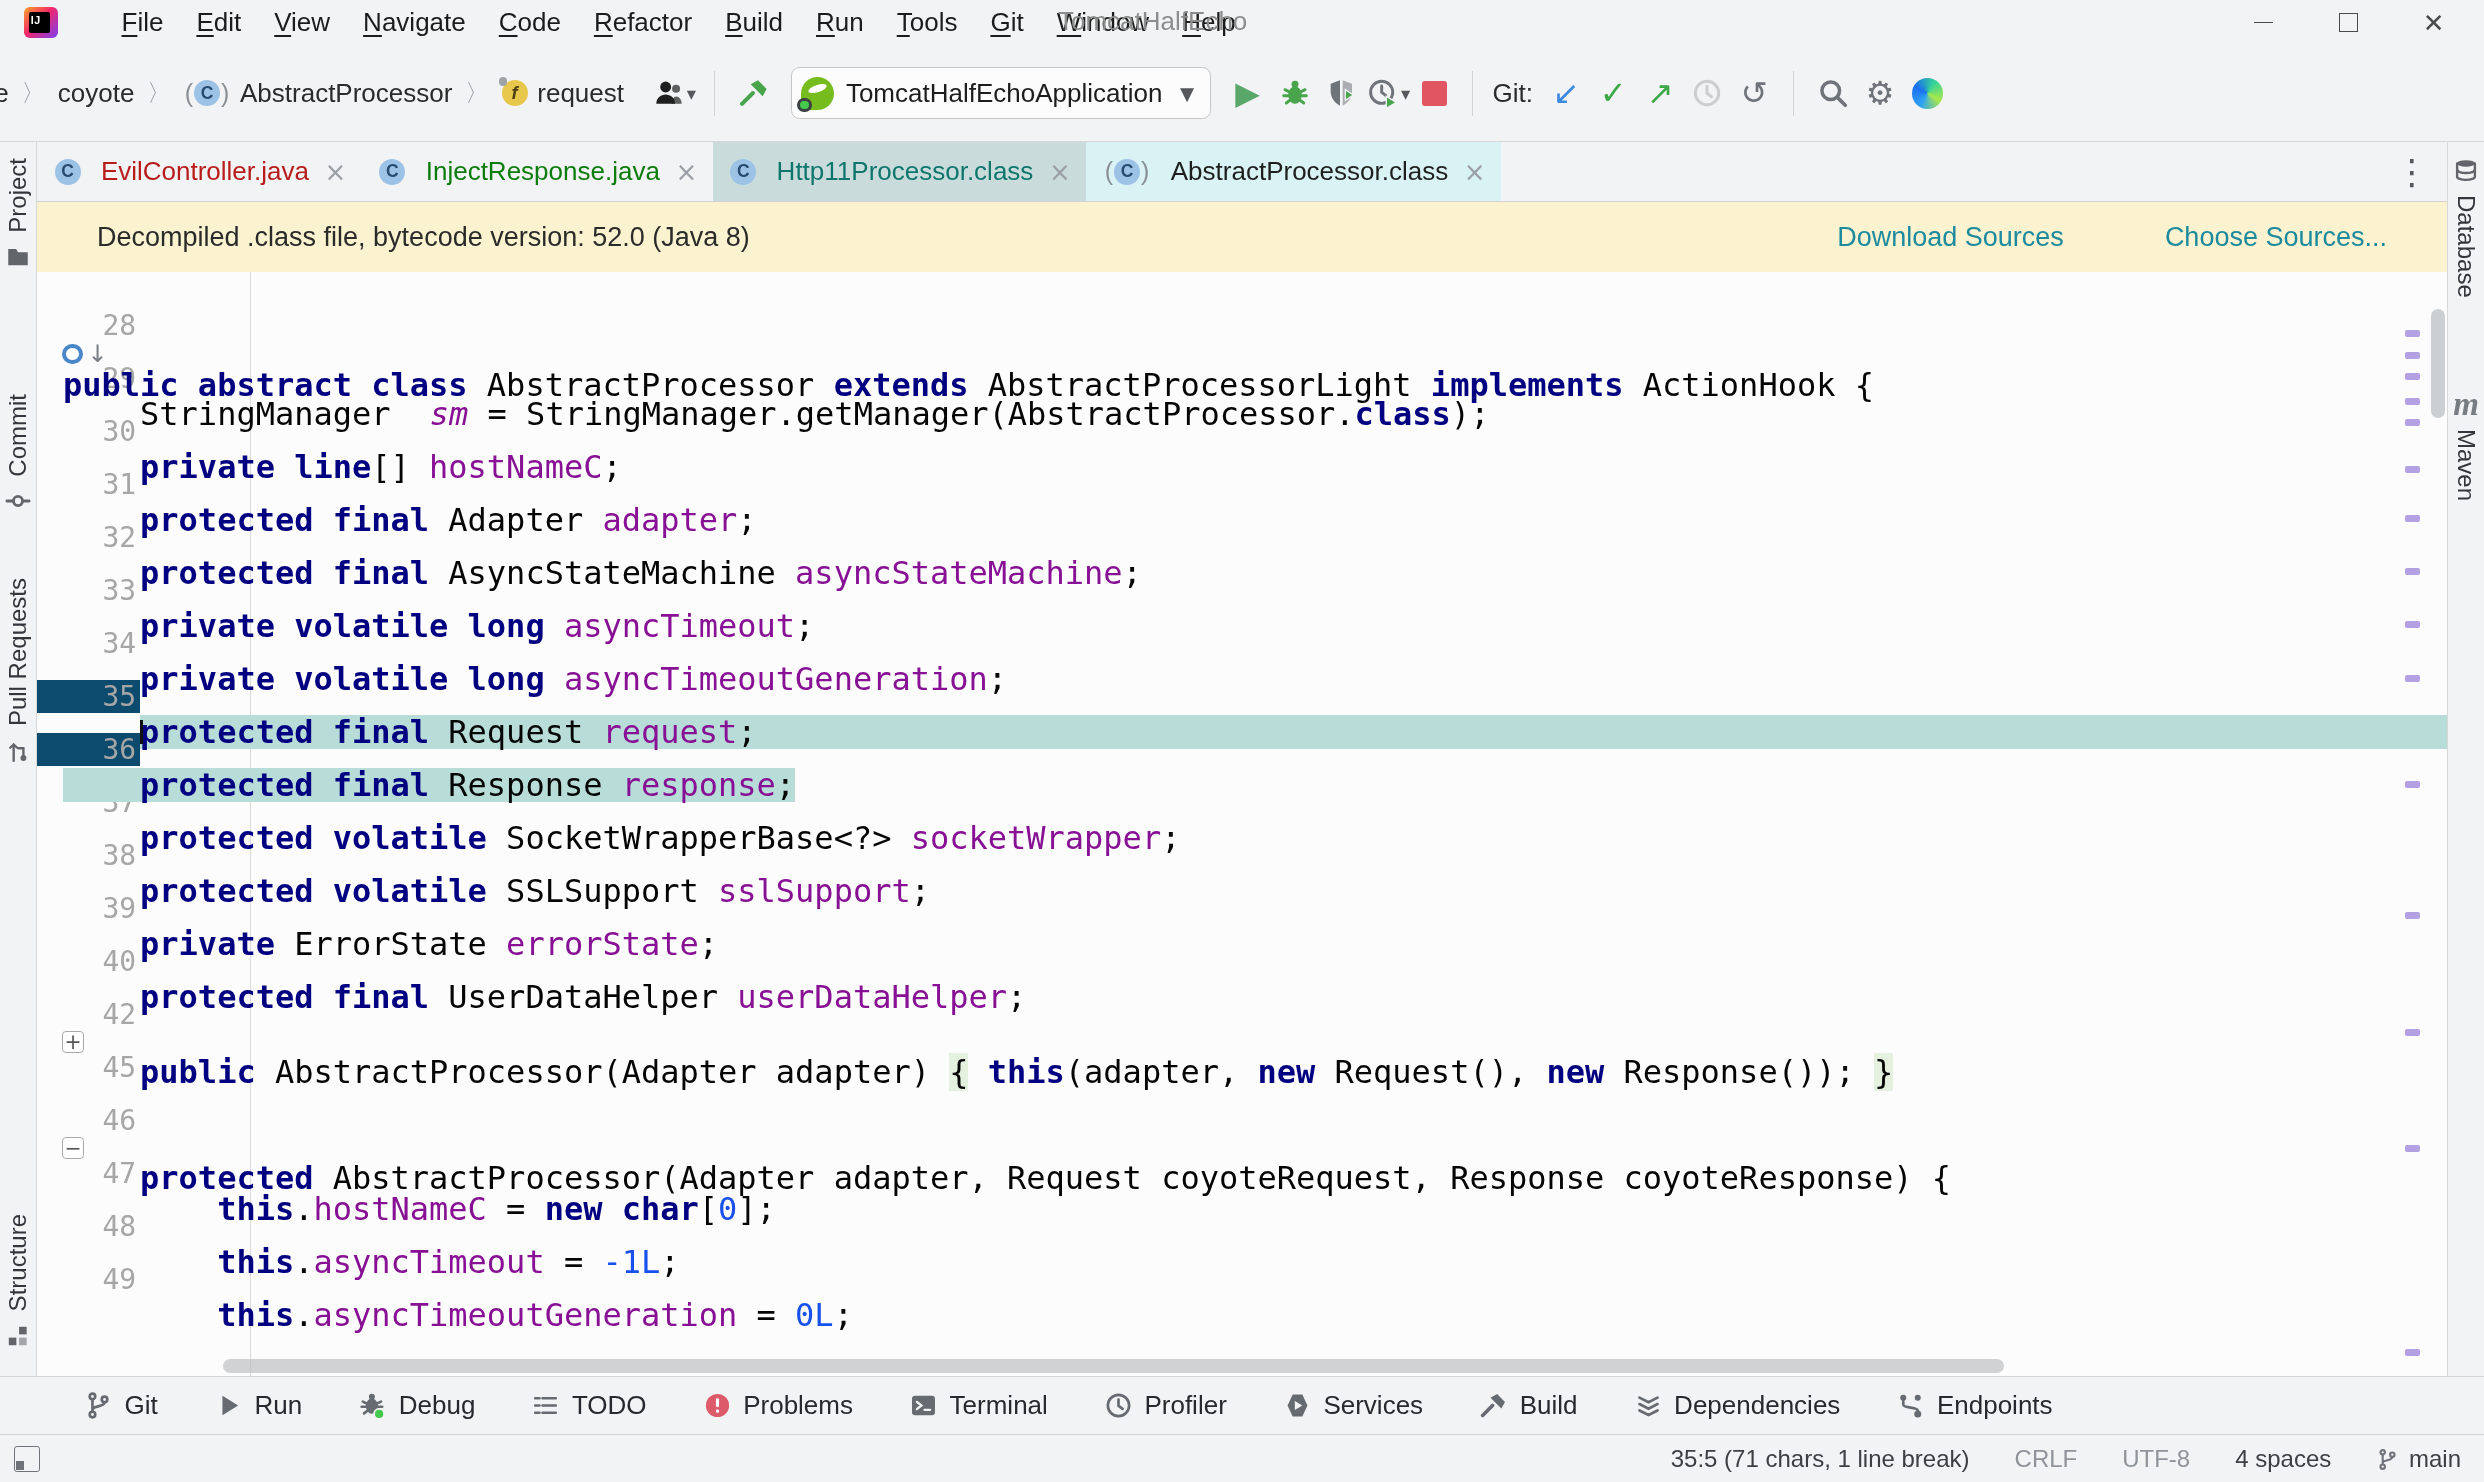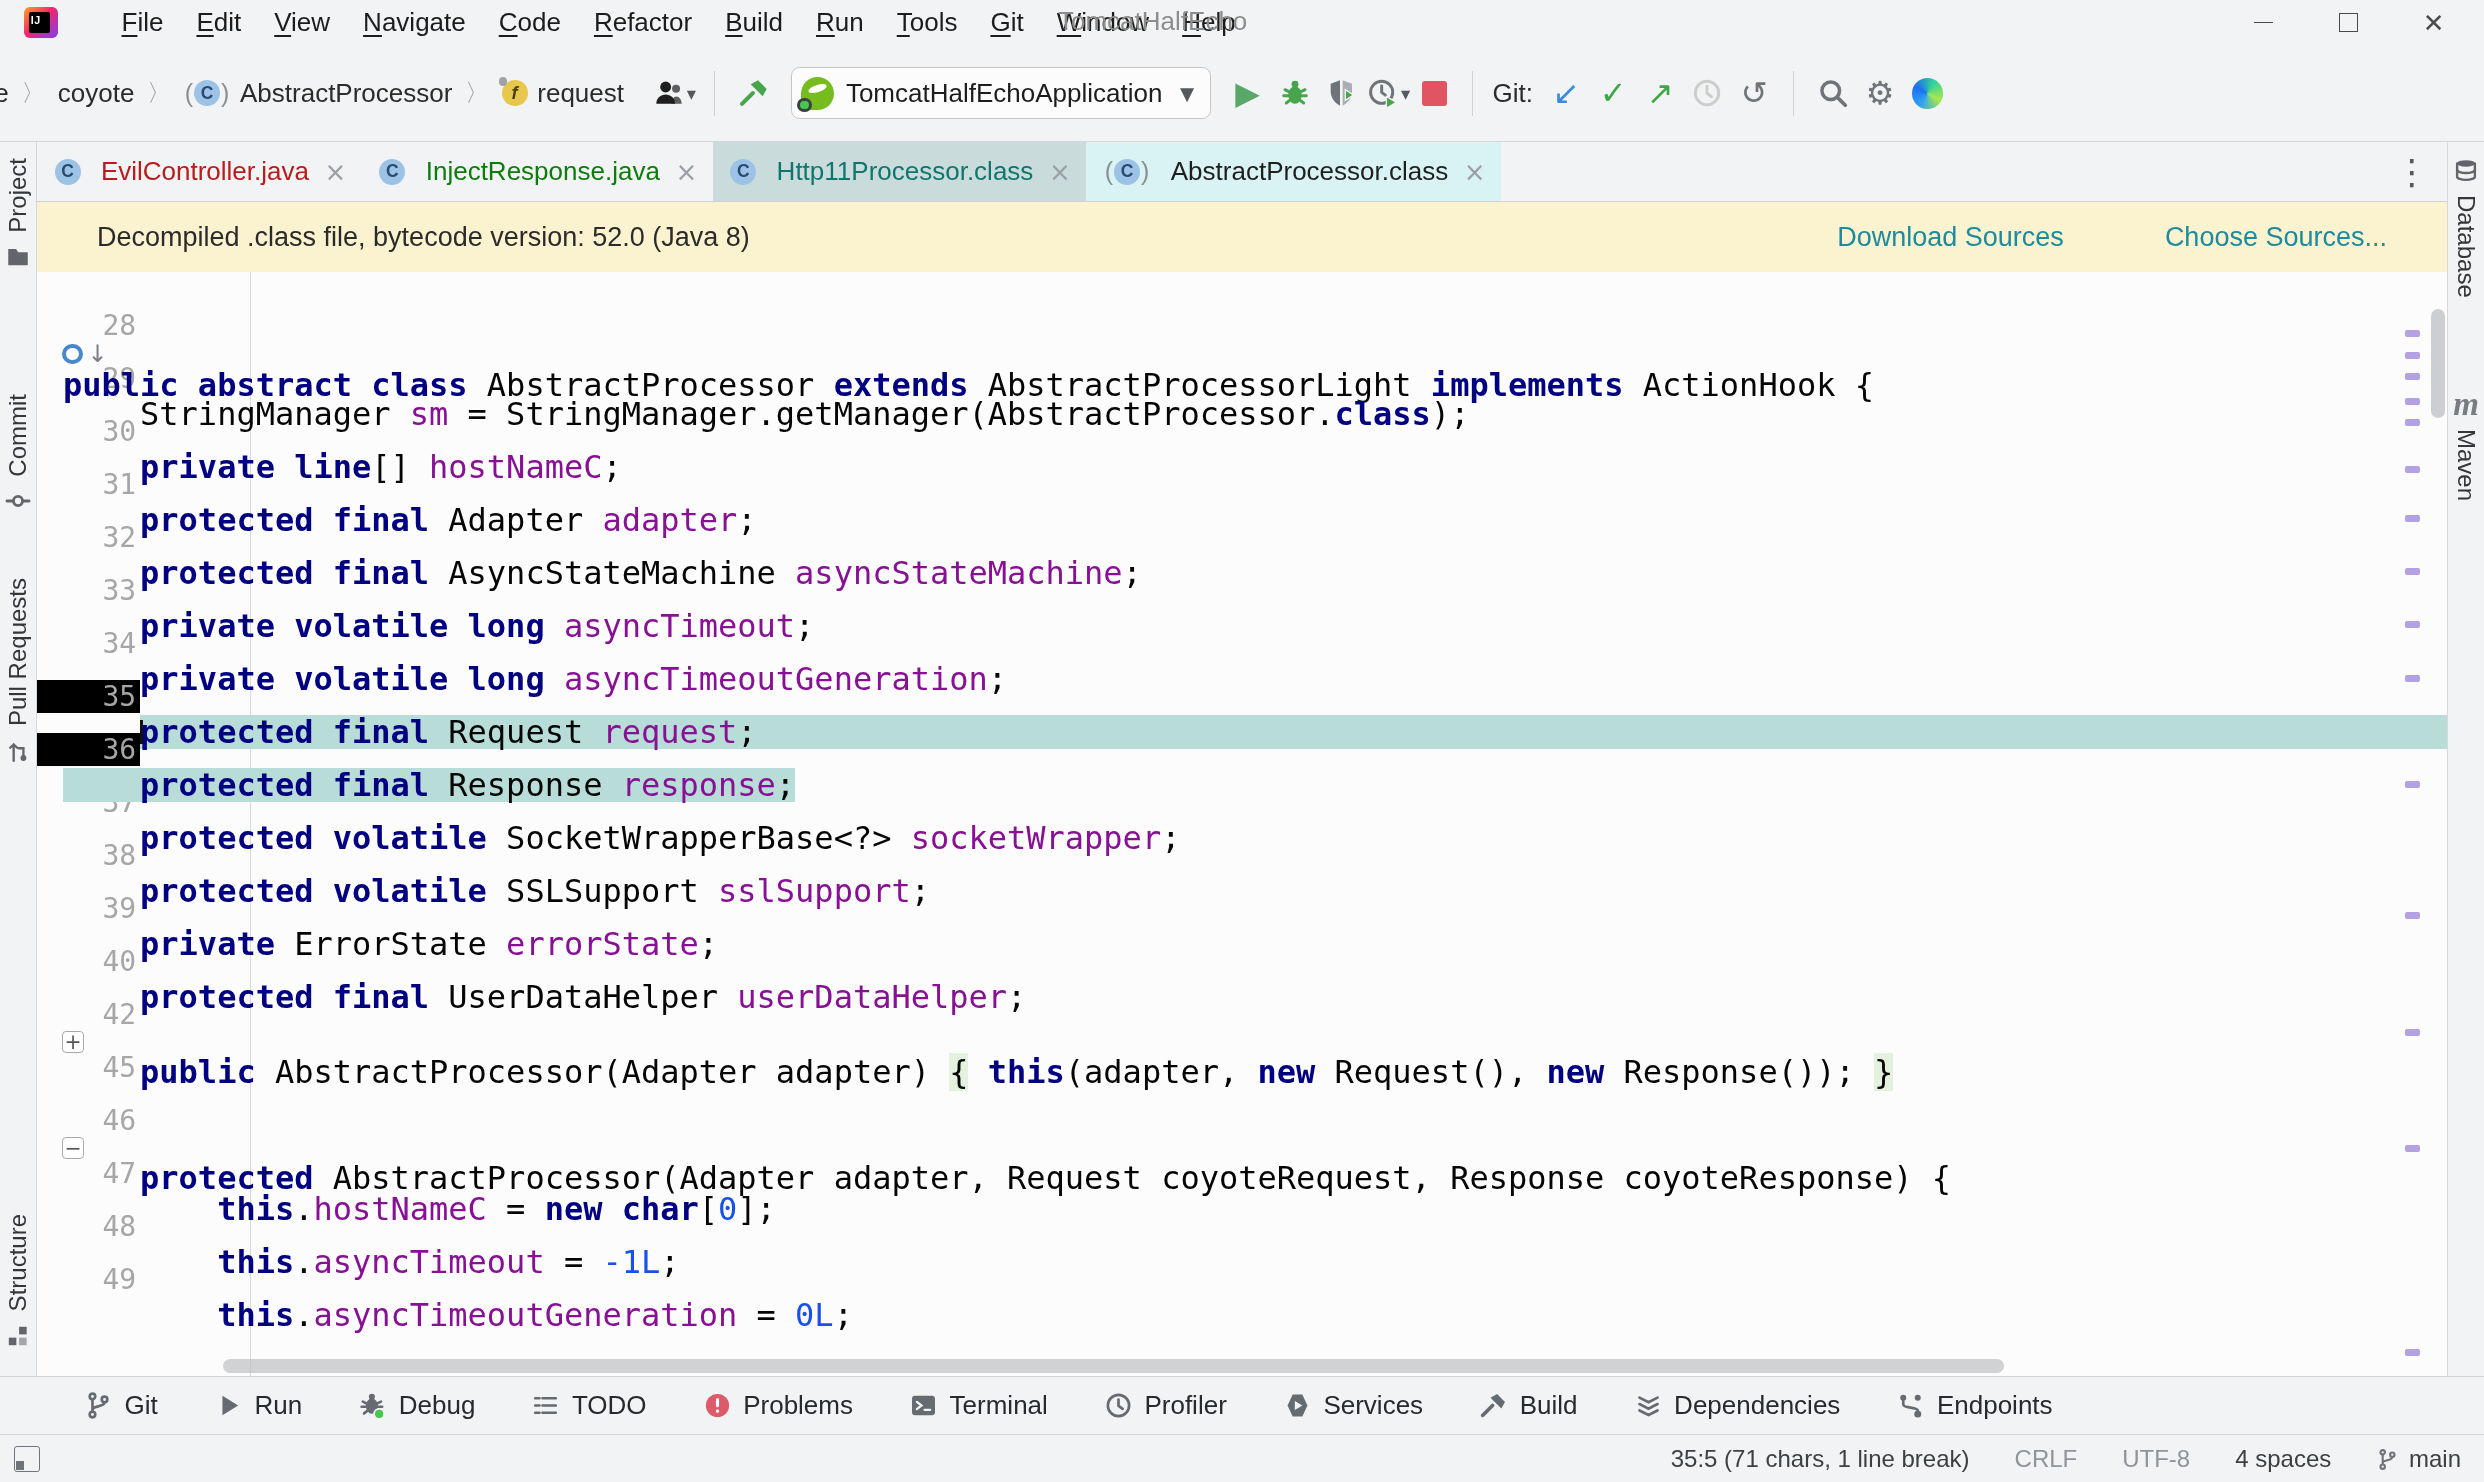--- a/index.html
+++ b/index.html
@@ -72,26 +72,26 @@
   #code{position:absolute;inset:0;padding-top:37px;}
   .gutter-line{position:absolute;left:213px;top:0;bottom:0;width:1px;background:#dadada;}
   .code-line{display:flex;height:53px;align-items:stretch;font-family:"DejaVu Sans Mono",monospace;font-size:32px;flex-direction:column;}
   .ln{width:103px;flex:none;display:flex;align-items:center;justify-content:flex-end;padding-right:3.9px;color:#a6a6a6;font-size:28px;box-sizing:border-box;}
   .gic{width:111px;flex:none;display:flex;align-items:center;padding-left:25px;gap:4.9px;box-sizing:border-box;}
   .ltext{flex:1;position:relative;display:flex;align-items:center;white-space:pre;padding-left:26px;box-sizing:border-box;}
   .sg{position:relative;z-index:2;}
   .sg-k{color:var(--kw,#000080);font-weight:bold;}
   .sg-p{color:#050505;}
   .sg-f{color:var(--fld,#871094);}
-  .sg-sf{color:var(--fld,#871094);}
+  .sg-sf{color:var(--fld,#871094);font-style:italic;margin-left:20px;}
   .sg-n{color:var(--num,#1750eb);}
   .sg-g{background:var(--fold,#e3f1de);color:#050505;}
   .sel-rect{position:absolute;top:1.9px;bottom:1.9px;background:var(--sel,#b8dcd8);z-index:1;}
   .caret{position:absolute;top:6.8px;bottom:6.8px;width:2.9px;background:#101010;z-index:3;}
-  .tint .ln,.tint .gic{background:#000000;}
+  .tint .ln,.tint .gic{background:#0c4a6e;}
   .ovr{width:12.6px;height:12.6px;border:4.9px solid #4a87c8;border-radius:50%;background:#fff;flex:none;}
   .ovr-arrow{color:#7a7f85;font-size:24px;font-family:"DejaVu Sans",sans-serif;line-height:1;}
   .fold-box{width:22px;height:22px;border:1px solid #a8a8a8;border-radius:3.9px;background:#fff;color:#555;display:flex;align-items:center;justify-content:center;font-size:20.4px;font-family:"DejaVu Sans",sans-serif;box-sizing:border-box;}
   .hscroll{position:absolute;left:186px;bottom:2.9px;width:1781px;height:14.6px;border-radius:7.8px;background:#b9bcbe;opacity:.65;}
   .vthumb{position:absolute;right:1.9px;top:37px;width:14.6px;height:109px;border-radius:7.8px;background:#c2c7cc;opacity:.85;}
   .stripe-mark{position:absolute;right:27px;width:15.5px;height:6.8px;border-radius:1.9px;background:#b3a1e3;}
 
   
   #bottombar{position:absolute;left:0;right:0;top:1376px;height:58px;background:#f2f3f4;border-top:1px solid #d4d4d4;box-sizing:border-box;display:flex;align-items:center;padding-left:56px;}
   .bb-item{display:flex;align-items:center;gap:11.6px;font-size:26px;color:#26292d;padding:0 28px;}

